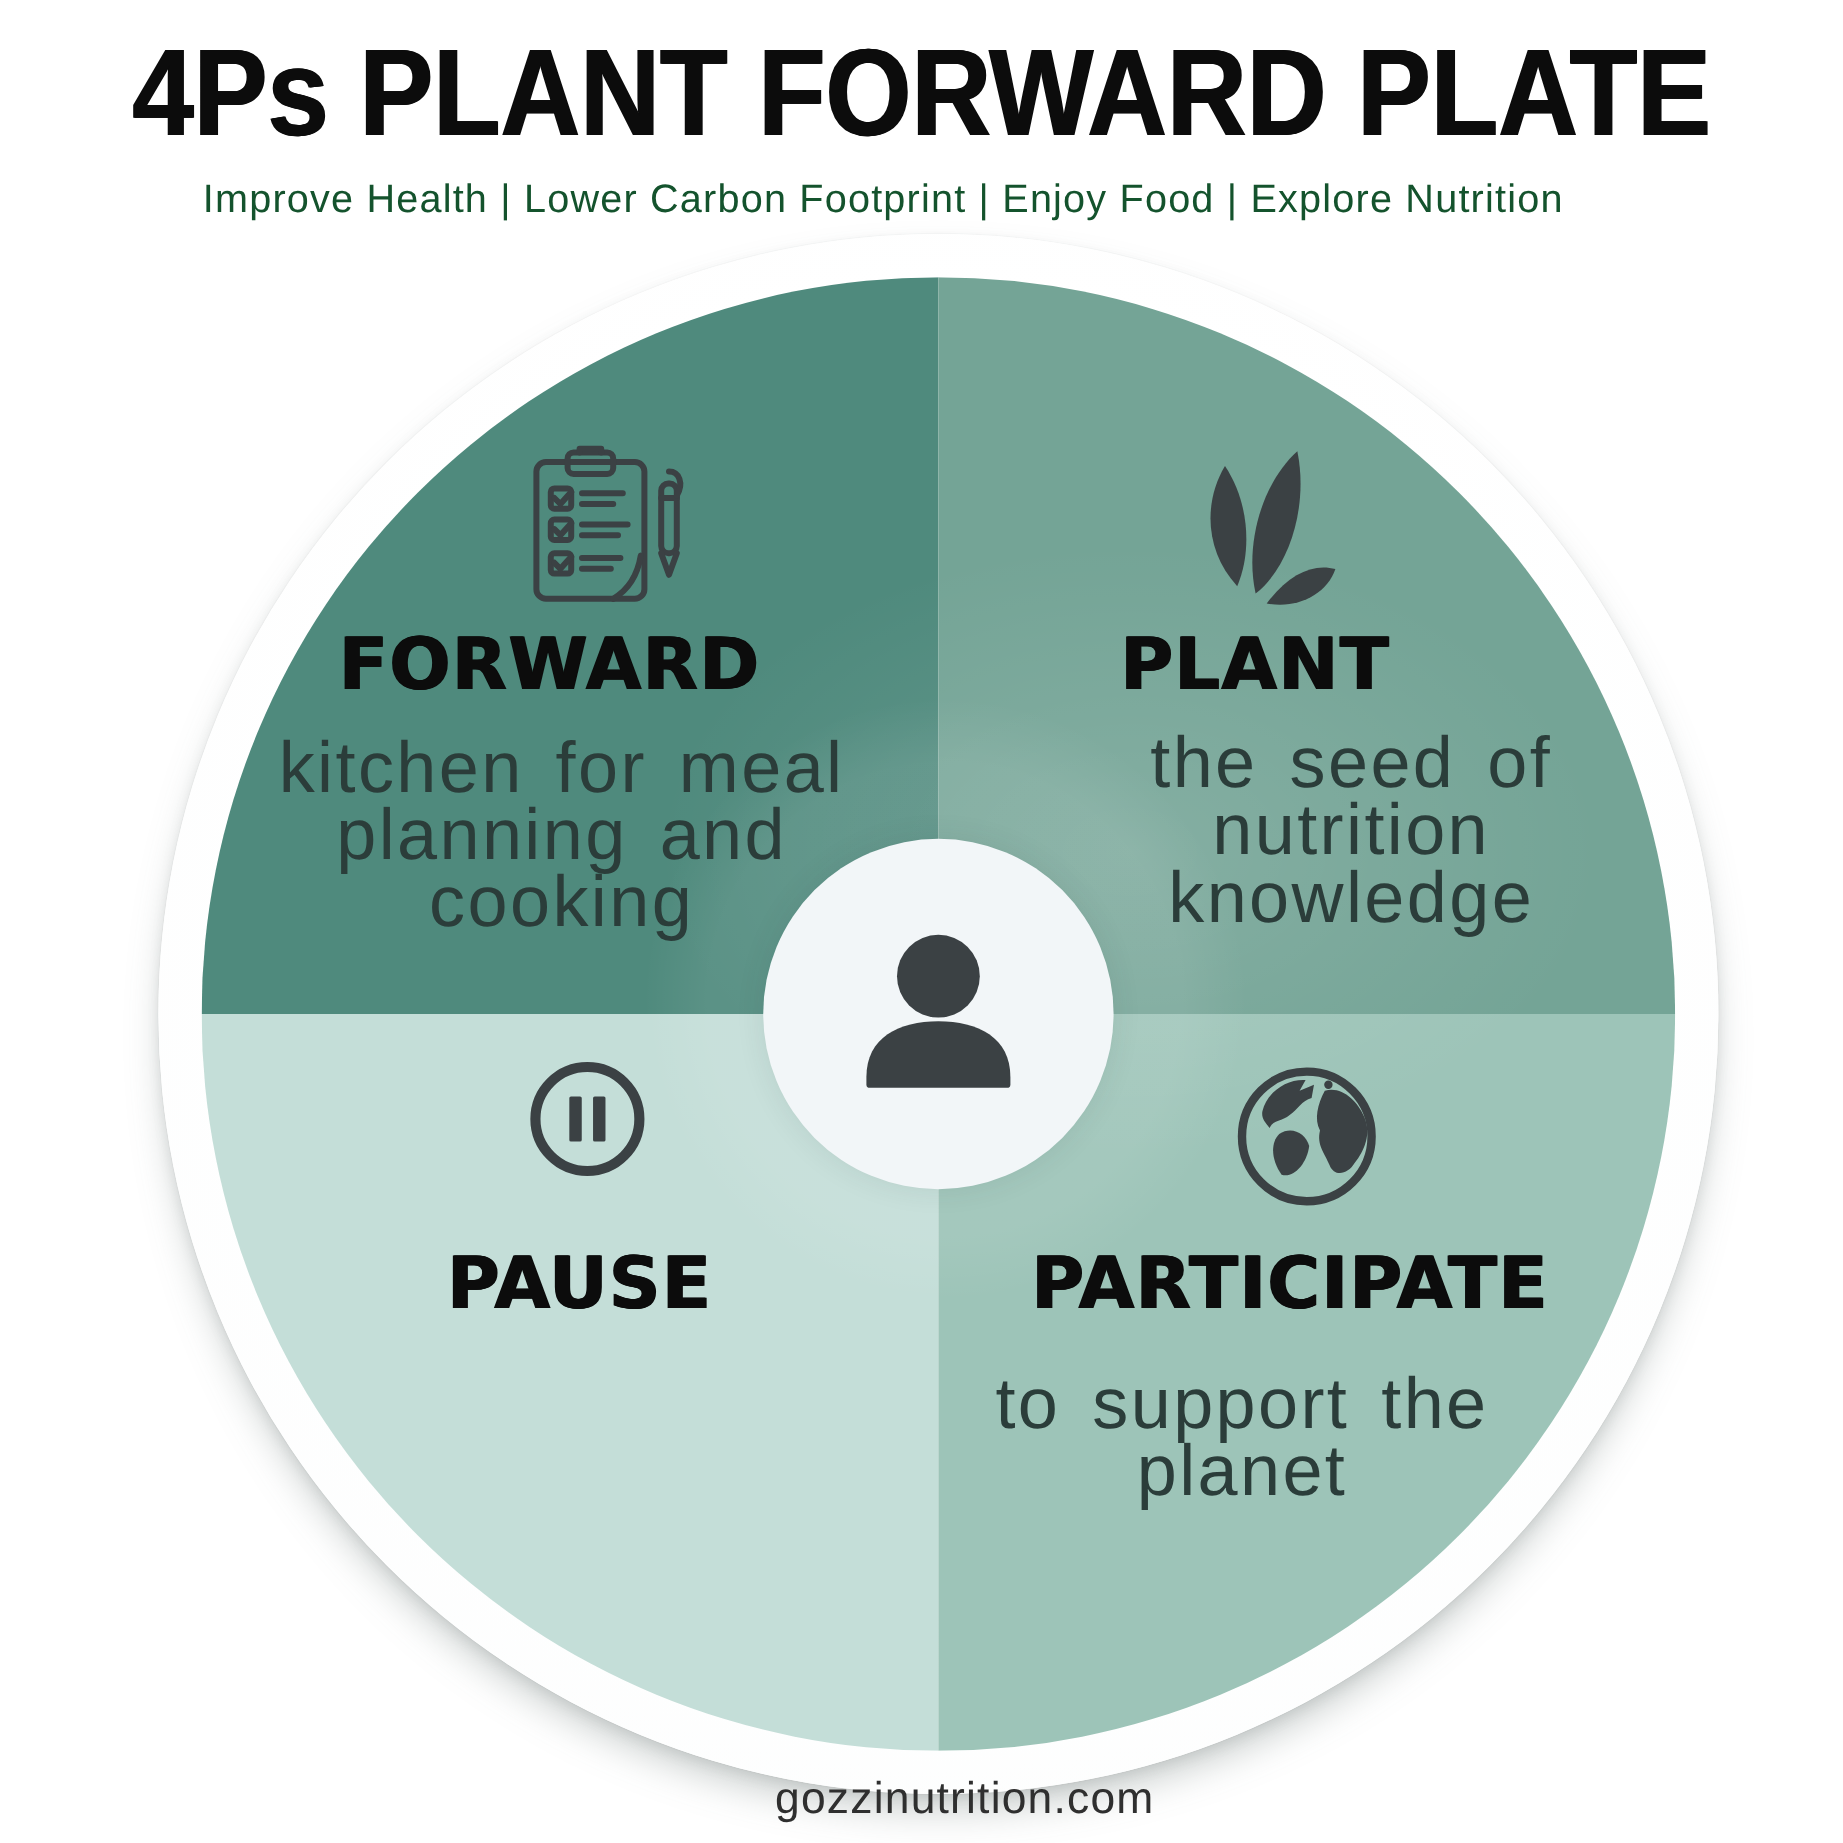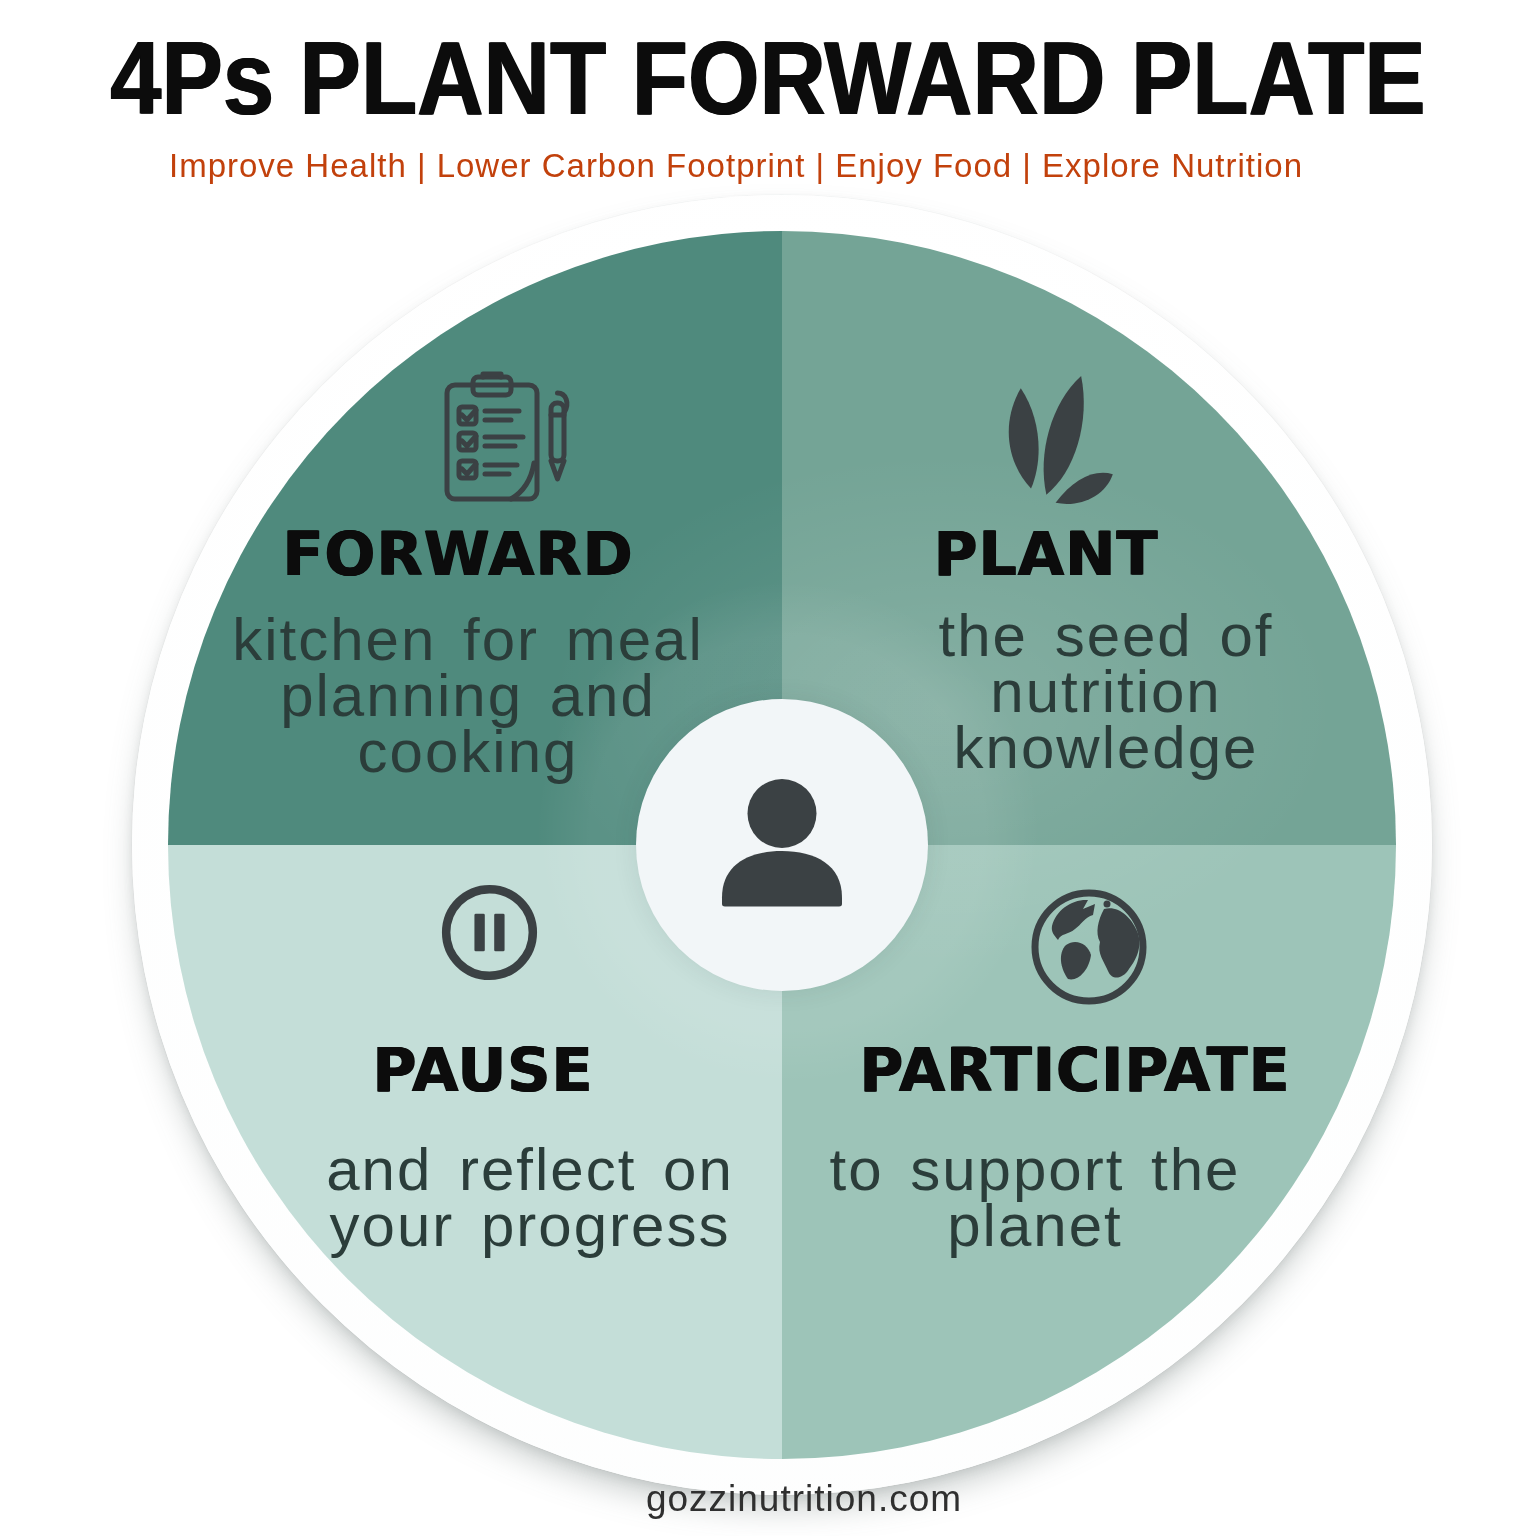--- a/index.html
+++ b/index.html
@@ -23,21 +23,21 @@
     letter-spacing:0px;
     transform:scaleY(1.12);
     transform-origin:top center;
     text-shadow:0.8px 0 #0c0c0c, -0.8px 0 #0c0c0c;
     white-space:nowrap;
   }
   .subtitle {
     position:absolute; top:146px; left:0; width:1472px;
     text-align:center;
     font-size:33px; line-height:1.2;
-    color:#c2410c;
+    color:#14532d;
     letter-spacing:1px;
     white-space:nowrap;
   }
 
   
   .plate {
     position:absolute; left:132px; top:195px;
     width:1300px; height:1300px;
     border-radius:50%;
     background:radial-gradient(circle at 50% 46%, #ffffff 58%, #fcfdfd 84%, #f1f3f3 96%, #f9fafa 100%);
@@ -106,21 +106,21 @@
   .icon-plant       { left:985px; top:372px; width:135px; height:138px; }
   .icon-pause       { left:433px; top:876px; width:113px; height:113px; }
   .icon-participate { left:1023px; top:882px; width:132px; height:130px; }
 
   .head-prepare     { left:258px; top:524px; width:400px; }
   .head-plant       { left:846px; top:524px; width:400px; }
   .head-pause       { left:283px; top:1040px; width:400px; }
   .head-participate { left:853px; top:1040px; width:444px; }
 
   .desc-prepare     { left:228px; top:612px; width:480px; }
-  .desc-plant       { left:876px; top:608px; width:460px; }
+  .desc-plant       { left:896px; top:608px; width:460px; }
   .desc-pause       { left:290px; top:1142px; width:480px; }
   .desc-participate { left:795px; top:1142px; width:480px; }
 
   
   .footer {
     position:absolute; left:0; top:1478px; width:1536px;
     text-align:center;
     font-size:37px;
     letter-spacing:1px;
     color:#2f2f2f;
@@ -196,24 +196,20 @@
   </div>
 
   <div class="q-icon icon-pause" style="color: rgb(59, 65, 68);">
     <svg viewBox="0 0 120 120">
       <circle cx="60" cy="60" r="46" fill="none" stroke="currentColor" stroke-width="9"></circle>
       <rect x="44" y="40" width="11" height="40" rx="1.5" fill="currentColor"></rect>
       <rect x="65" y="40" width="11" height="40" rx="1.5" fill="currentColor"></rect>
     </svg>
   </div>
   <div class="q-heading head-pause">PAUSE</div>
-  <div class="q-desc desc-pause">
-    <div>and reflect on</div>
-    <div>your progress</div>
-  </div>
 
   <div class="q-icon icon-participate" style="color: rgb(59, 65, 68);">
     <svg viewBox="0 0 130 130">
       <circle cx="65" cy="65" r="54" fill="none" stroke="currentColor" stroke-width="7"></circle>
       <path fill="currentColor" d="M28 44 C 32 28 48 17 64 18 L 59 27 L 71 22 L 69 33 C 61 35 57 43 51 47 C 44 53 37 51 34 58 C 30 53 27 50 28 44 Z"></path>
       <path fill="currentColor" d="M42 63 C 52 56 64 62 67 73 C 65 88 54 100 44 97 C 36 86 34 71 42 63 Z"></path>
       <path fill="currentColor" d="M80 27 C 94 23 107 35 113 49 C 119 63 113 77 105 87 C 99 97 88 99 84 89 C 80 79 73 72 76 60 C 71 51 74 38 80 27 Z"></path>
       <circle cx="83" cy="22" r="3.5" fill="currentColor"></circle>
     </svg>
   </div>

